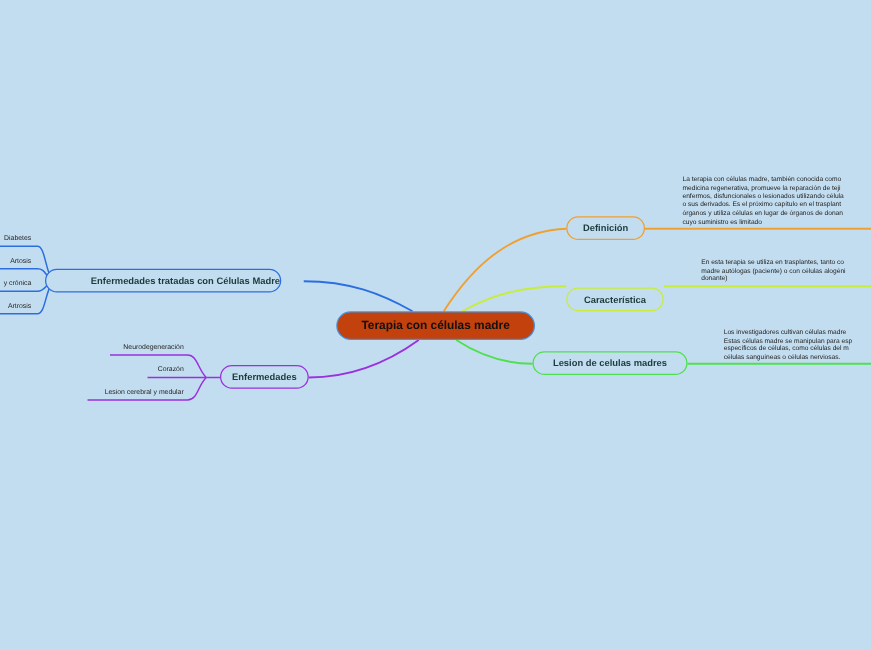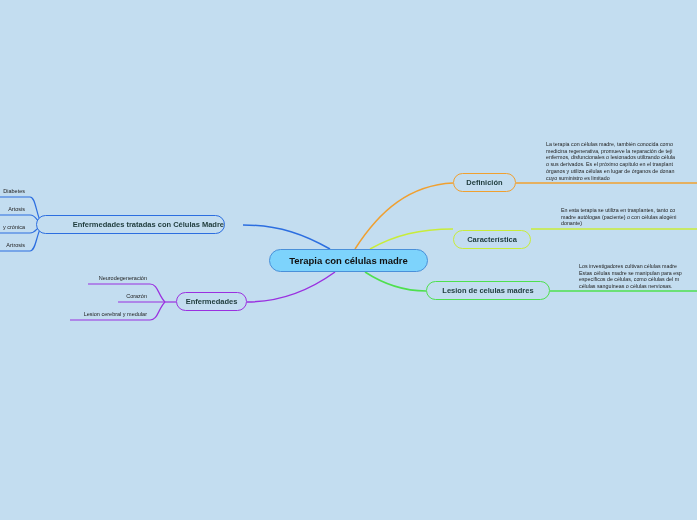--- a/index.html
+++ b/index.html
@@ -1,19 +1,19 @@
 <!DOCTYPE html>
 <html><head>
 <meta charset="utf-8">
 <style>
   html, body { margin:0; padding:0; }
   body { width:697px; height:520px; background:#c3ddf0; position:relative; overflow:hidden; font-family:"Liberation Sans", sans-serif; }
   svg.links { position:absolute; left:0; top:0; }
   .node { position:absolute; box-sizing:border-box; display:flex; align-items:center; justify-content:center; font-weight:bold; color:#1d3a3a; background:#c3ddf0; border-radius:10px; white-space:nowrap; }
-  .central { left:269px; top:249px; width:159px; height:23px; background:#7dd3fc; border:1.5px solid #4a90d9; border-radius:12px; font-size:9.5px; color:#111; }
+  .central { left:269px; top:249px; width:159px; height:23px; background:#c2410c; border:1.5px solid #4a90d9; border-radius:12px; font-size:9.5px; color:#111; }
   .main { font-size:7.5px; height:19px; border-width:1.5px; border-style:solid; }
   .leaf { position:absolute; font-size:5.5px; color:#222; white-space:nowrap; text-align:right; }
   .desc { position:absolute; font-size:5.3px; line-height:6.7px; color:#222; white-space:pre; }
 </style>
 </head>
 <body>
 
 <svg class="links" width="697" height="520">
 
   <path d="M355 249 C 380 210, 410 185, 453 183" stroke="#f0a030" stroke-width="1.5" fill="none"></path>

